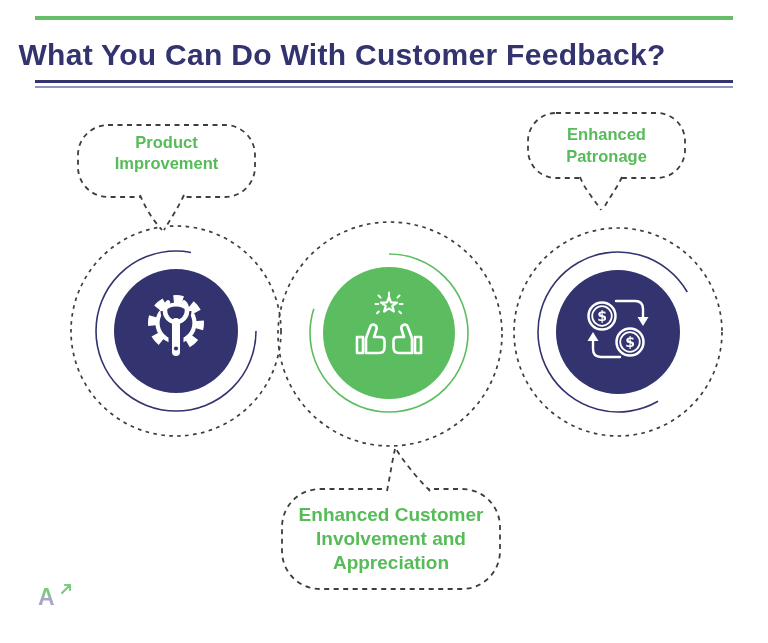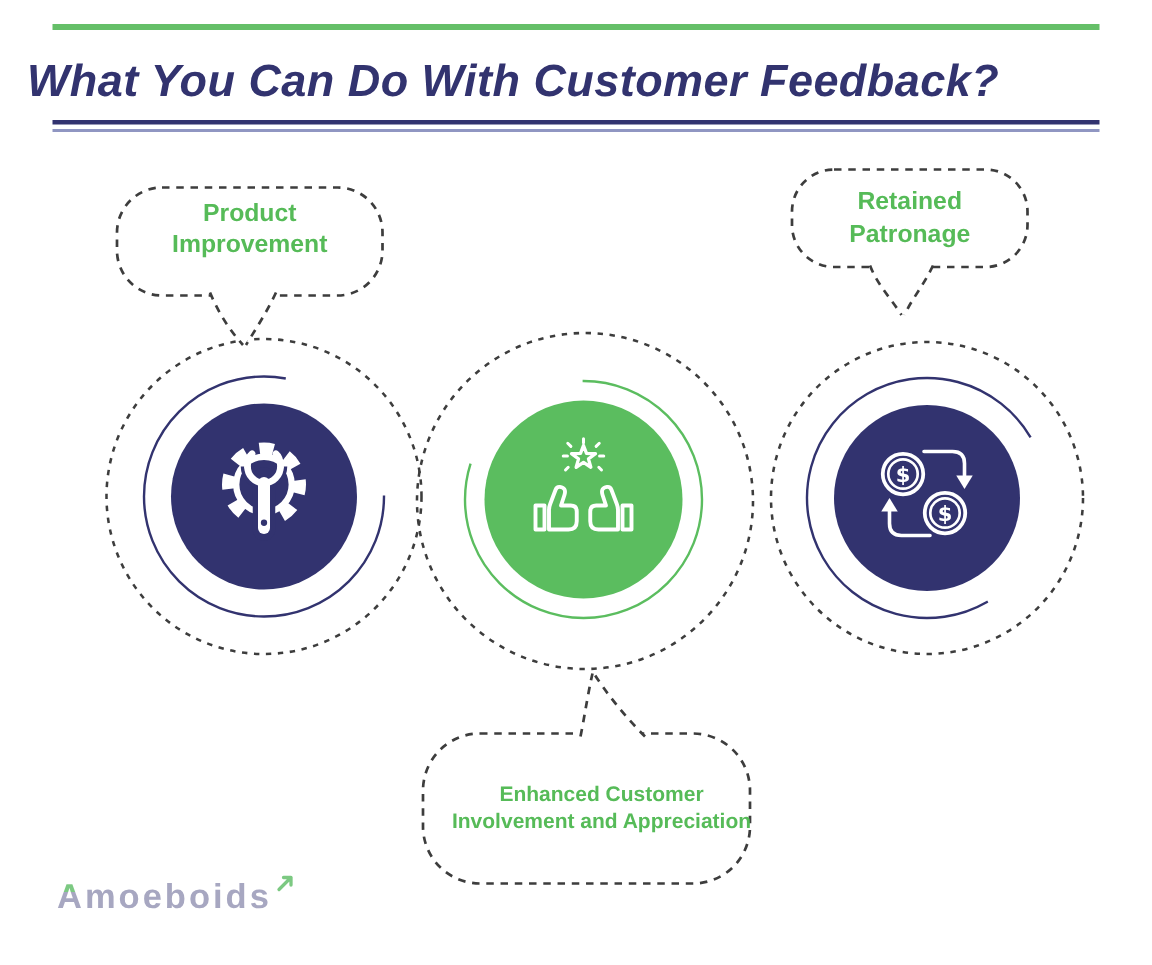--- a/index.html
+++ b/index.html
@@ -4,34 +4,34 @@
 <style>
   html,body{margin:0;padding:0}
   body{
     width:768px;height:643px;position:relative;overflow:hidden;background:#fff;
     font-family:"Liberation Sans","DejaVu Sans",sans-serif;
   }
   
   .accent-line{position:absolute;left:35px;width:698px;height:4px;top:16px;background:#65bf68}
   .page-title{
     position:absolute;top:38px;left:0;width:684px;margin:0;text-align:center;
-    font-size:30px;font-weight:800;letter-spacing:.3px;color:#32336f;font-style:italic;
+    font-size:30px;font-weight:800;letter-spacing:.3px;color:#32336f;
   }
   .underline-thick{position:absolute;left:35px;width:698px;height:3px;top:80px;background:#32336f}
   .underline-thin{position:absolute;left:35px;width:698px;height:2px;top:86px;background:#9096c2}
   
   svg.diagram{position:absolute;left:0;top:0;width:768px;height:643px}
   
   .bubble-label{
     position:absolute;display:flex;align-items:center;justify-content:center;
     text-align:center;font-weight:700;color:#56bb58;line-height:1.28;
   }
   #bl-product{left:78px;top:117px;width:177px;height:72px;font-size:16.5px}
   #bl-retained{left:528px;top:113px;width:157px;height:65px;font-size:16.5px}
-  #bl-enhanced{left:292px;top:489px;width:218px;height:100px;font-size:14px}
+  #bl-enhanced{left:282px;top:489px;width:218px;height:100px;font-size:19px}
   #bl-product .wrap{width:132px}
   #bl-retained .wrap{width:112px}
   #bl-enhanced .wrap{width:202px}
   
   .logo{
     position:absolute;left:38px;top:584px;display:flex;align-items:flex-start;
     font-size:23px;font-weight:700;letter-spacing:2px;color:#a7a7c1;
   }
   .logo-a{
     background:linear-gradient(180deg,#7cc982 40%,#a7a7c1 40%);
@@ -107,25 +107,24 @@
     <path d="M580,177 C585,190 594,199 601,210 M622,177 C616,190 608,199 603,210" fill="none" stroke="#3d3d3d" stroke-width="1.8" stroke-dasharray="5 4.5"></path>
     <path d="M385,492 L431,492 C417,478 403,462 396,448 C392,462 388,477 385,492 Z" fill="#fff" stroke="none"></path>
     <path d="M387,491 C390,476 392,462 395,449 M430,491 C417,478 404,462 396,449" fill="none" stroke="#3d3d3d" stroke-width="1.8" stroke-dasharray="5 4.5"></path>
   </g>
 </svg>
 
 <div class="bubble-label" id="bl-product">
   <div class="wrap">Product Improvement</div>
 </div>
 <div class="bubble-label" id="bl-retained">
-  <div class="wrap">Retained Patronage</div>
+  <div class="wrap">Enhanced Patronage</div>
 </div>
 <div class="bubble-label" id="bl-enhanced">
   <div class="wrap">Enhanced Customer Involvement and Appreciation</div>
 </div>
 
 <div class="logo">
   <span class="logo-a">A</span>
-    <span>moeboids</span>
   <svg class="logo-arrow" width="15" height="15" viewBox="0 0 15 15">
     <path d="M3,12 L11,4 M6,4 H11 V9" fill="none" stroke="#7cc982" stroke-width="2.2" stroke-linecap="round" stroke-linejoin="round"></path>
   </svg>
 </div>
 
 </body></html>

